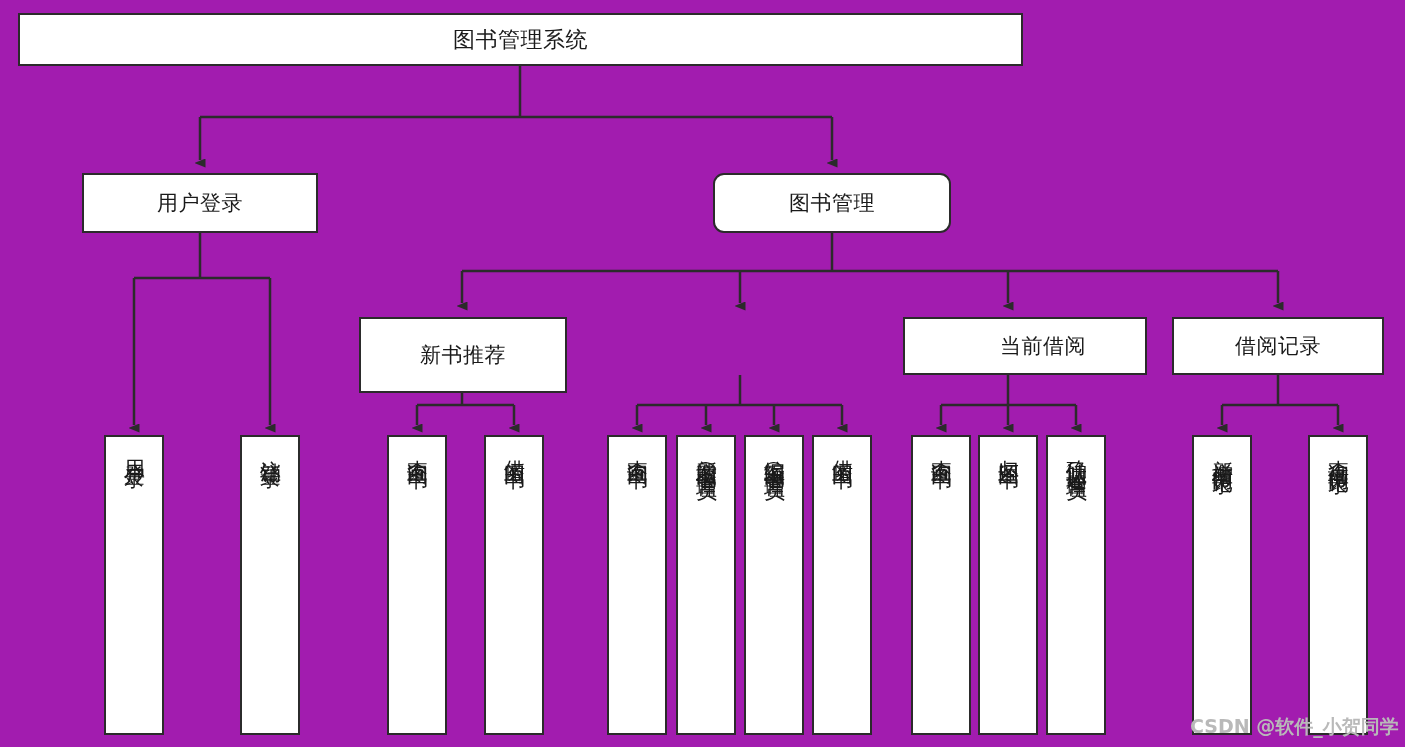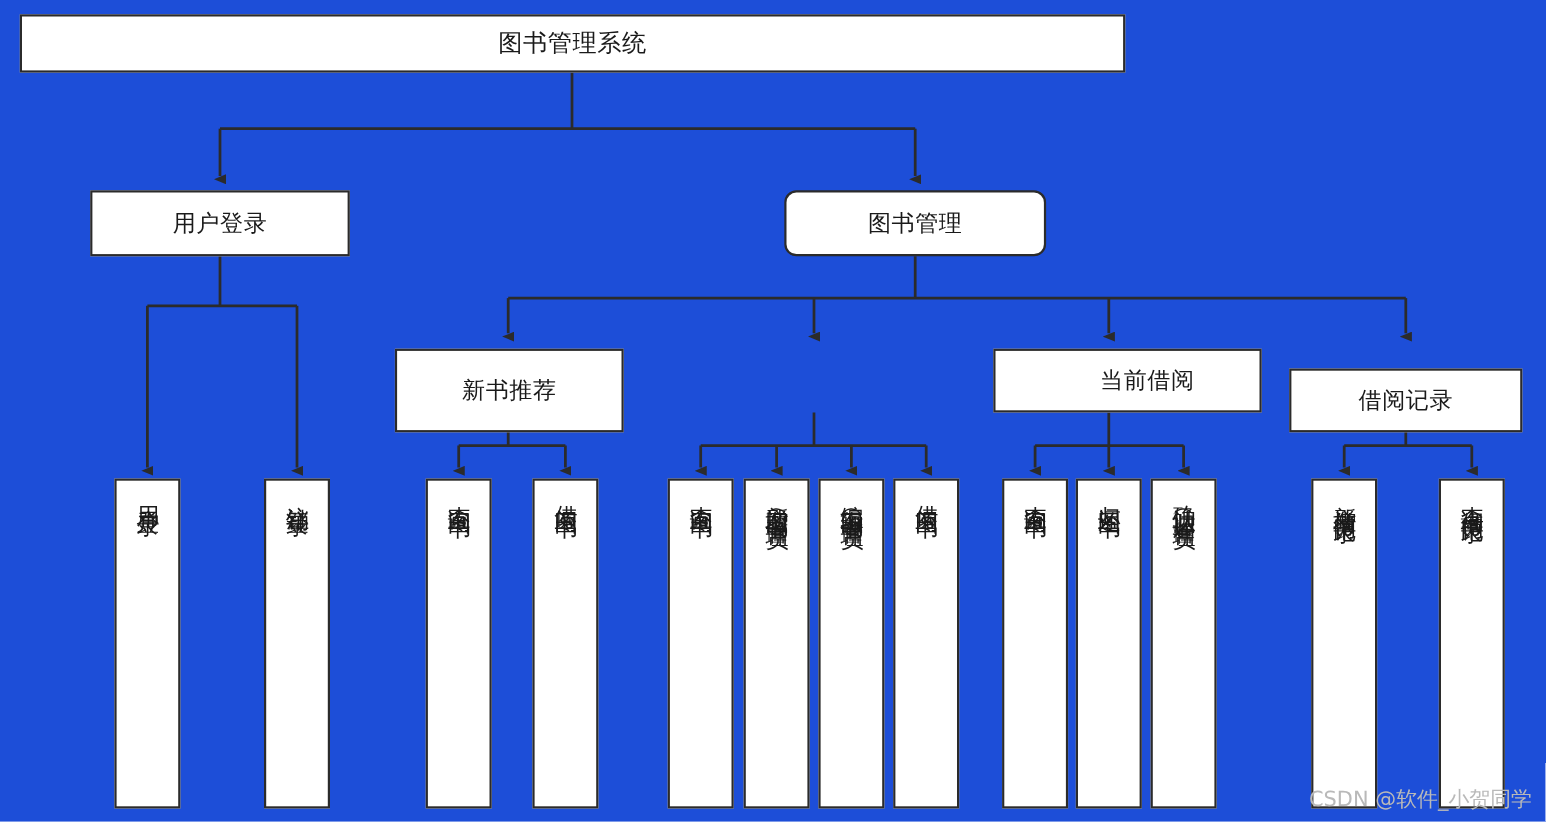--- a/index.html
+++ b/index.html
@@ -5,21 +5,21 @@
 <style>
   html,body{margin:0;padding:0;background:#ffffff;}
   body{
     font-family:"DejaVu Sans","Liberation Sans",sans-serif;
     color:#1a1a1a;
   }
   #canvas{
     position:relative;
     width:1405px;
     height:747px;
-    background:#1d4ed8;
+    background:#a21caf;
     overflow:hidden;
   }
   
   #wires{
     position:absolute;
     left:0; top:0;
     width:1405px; height:747px;
     pointer-events:none;
   }
   .node{
@@ -134,21 +134,21 @@
 
   <div class="node horiz" style="left:359px; top:317px; width:208px; height:76px;">
     <span class="label">新书推荐</span>
   </div>
 
 
   <div class="node horiz" style="left:903px; top:317px; width:244px; height:58px;padding-left:36px;">
     <span class="label">当前借阅</span>
   </div>
 
-  <div class="node horiz" style="left:1172px; top:335px; width:212px; height:58px;">
+  <div class="node horiz" style="left:1172px; top:317px; width:212px; height:58px;">
     <span class="label">借阅记录</span>
   </div>
 
   <div class="node vert" style="left:104px; top:435px; width:60px; height:300px;">
     <span class="label">用户登录</span>
   </div>
 
   <div class="node vert" style="left:240px; top:435px; width:60px; height:300px;">
     <span class="label">注销登录</span>
   </div>
@@ -190,15 +190,15 @@
   </div>
 
   <div class="node vert" style="left:1192px; top:435px; width:60px; height:300px;">
     <span class="label">新增借阅记录</span>
   </div>
 
   <div class="node vert" style="left:1308px; top:435px; width:60px; height:300px;">
     <span class="label">查询借阅记录</span>
   </div>
 
-  <div class="watermark" style="left:1190px; top:714px;">CSDN @软件_小贺同学</div>
+  <div class="watermark" style="left:1190px; top:714px;font-weight:bold;">CSDN @软件_小贺同学</div>
 
 </div>
 
 </body></html>

